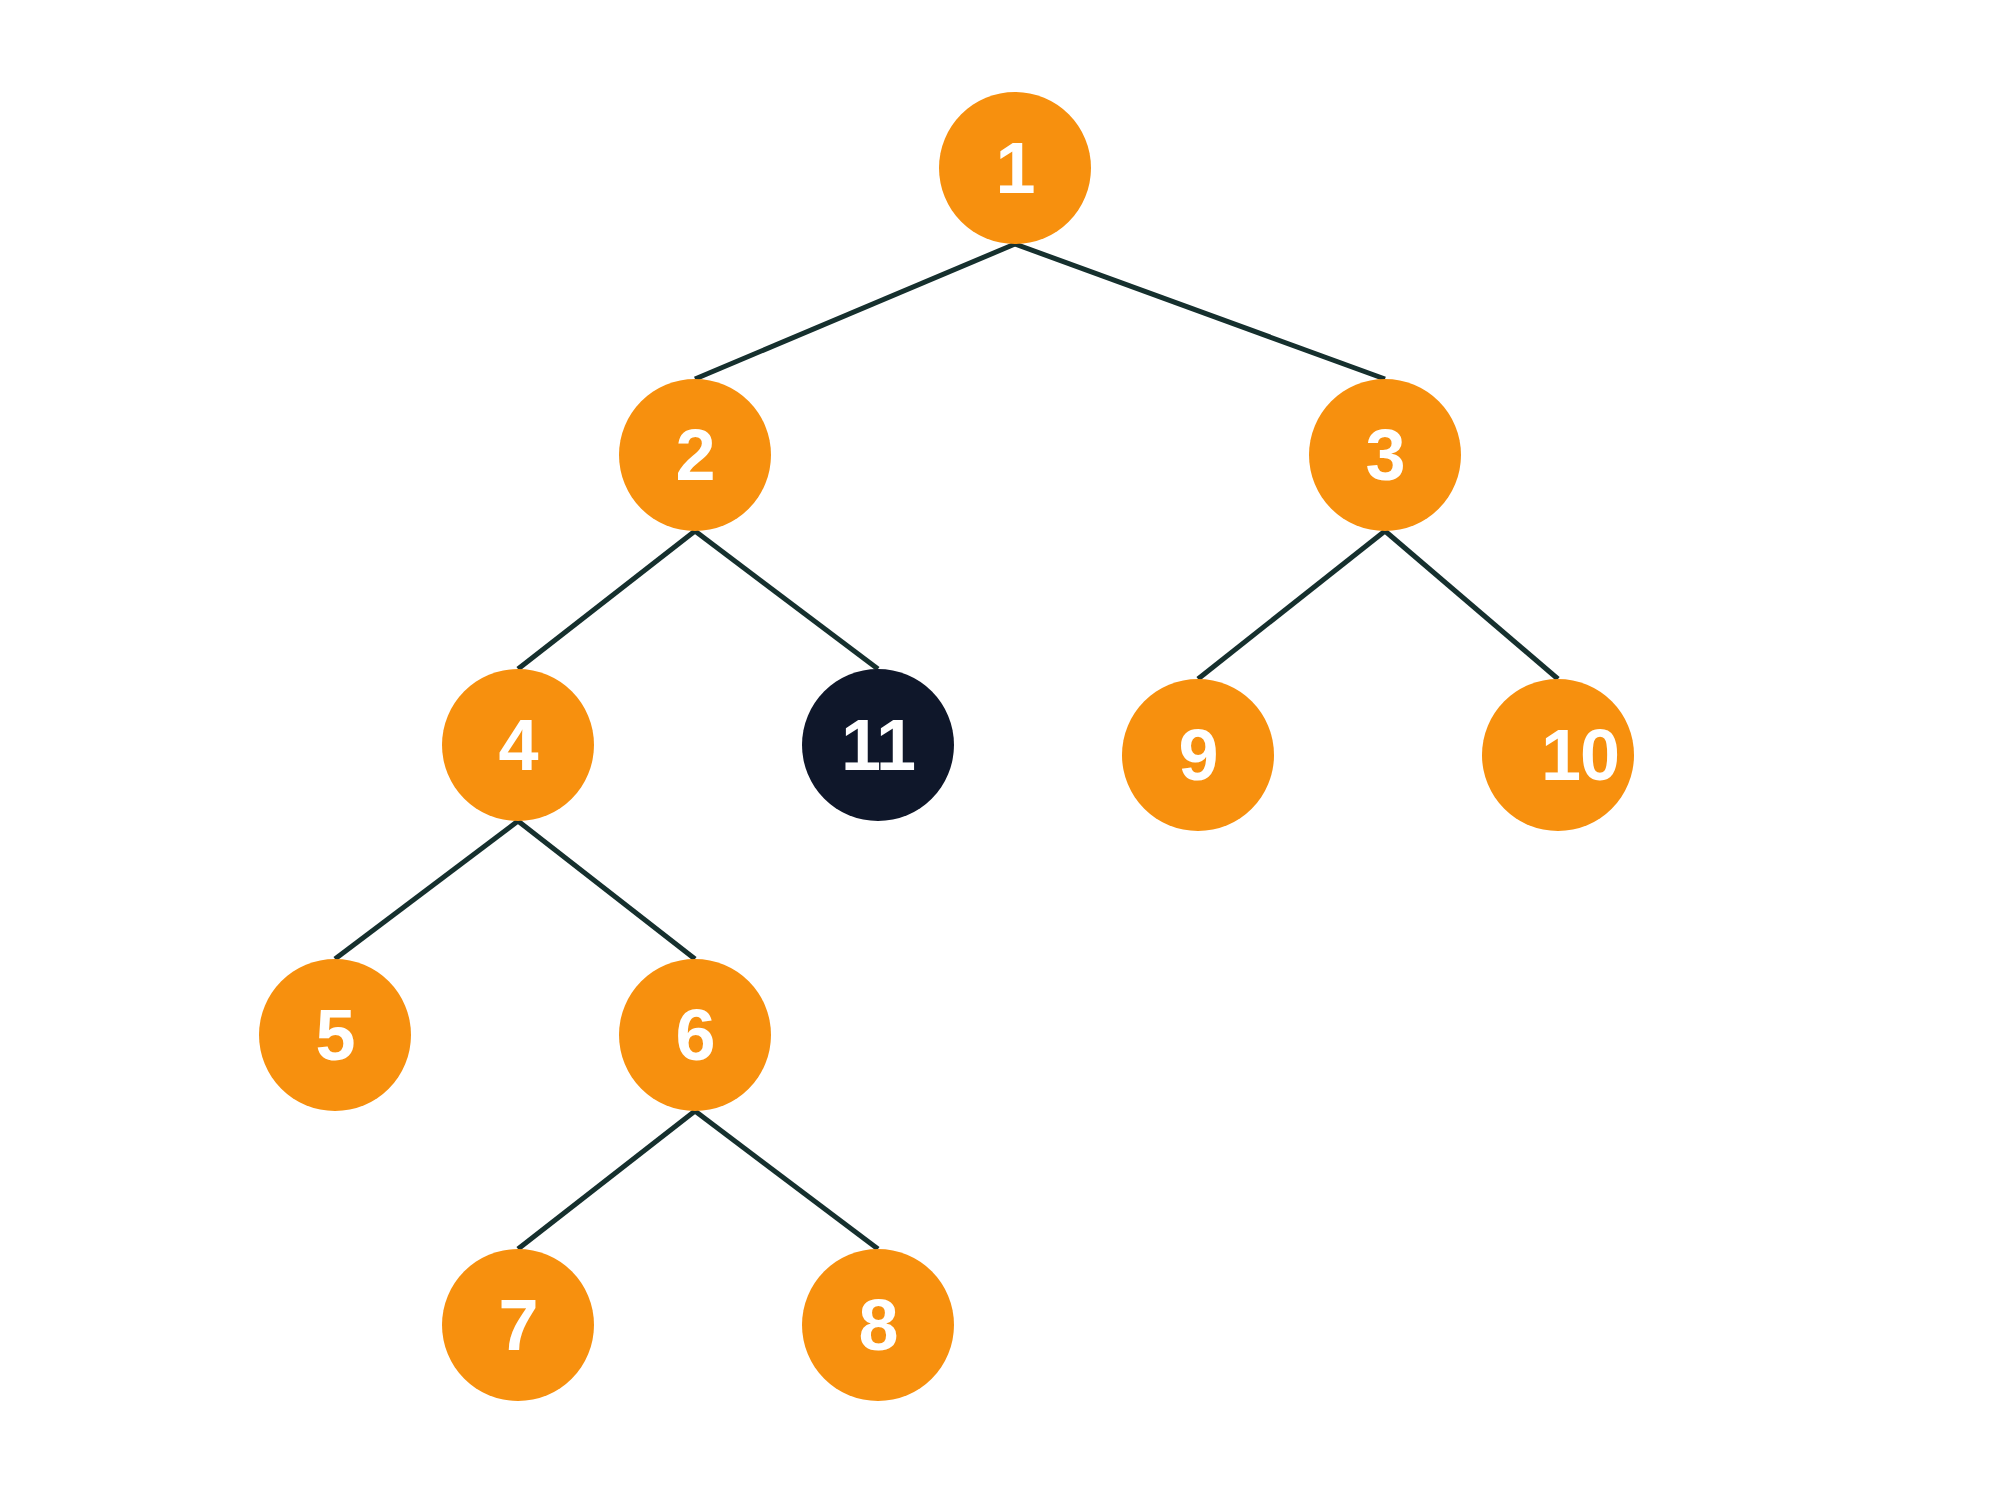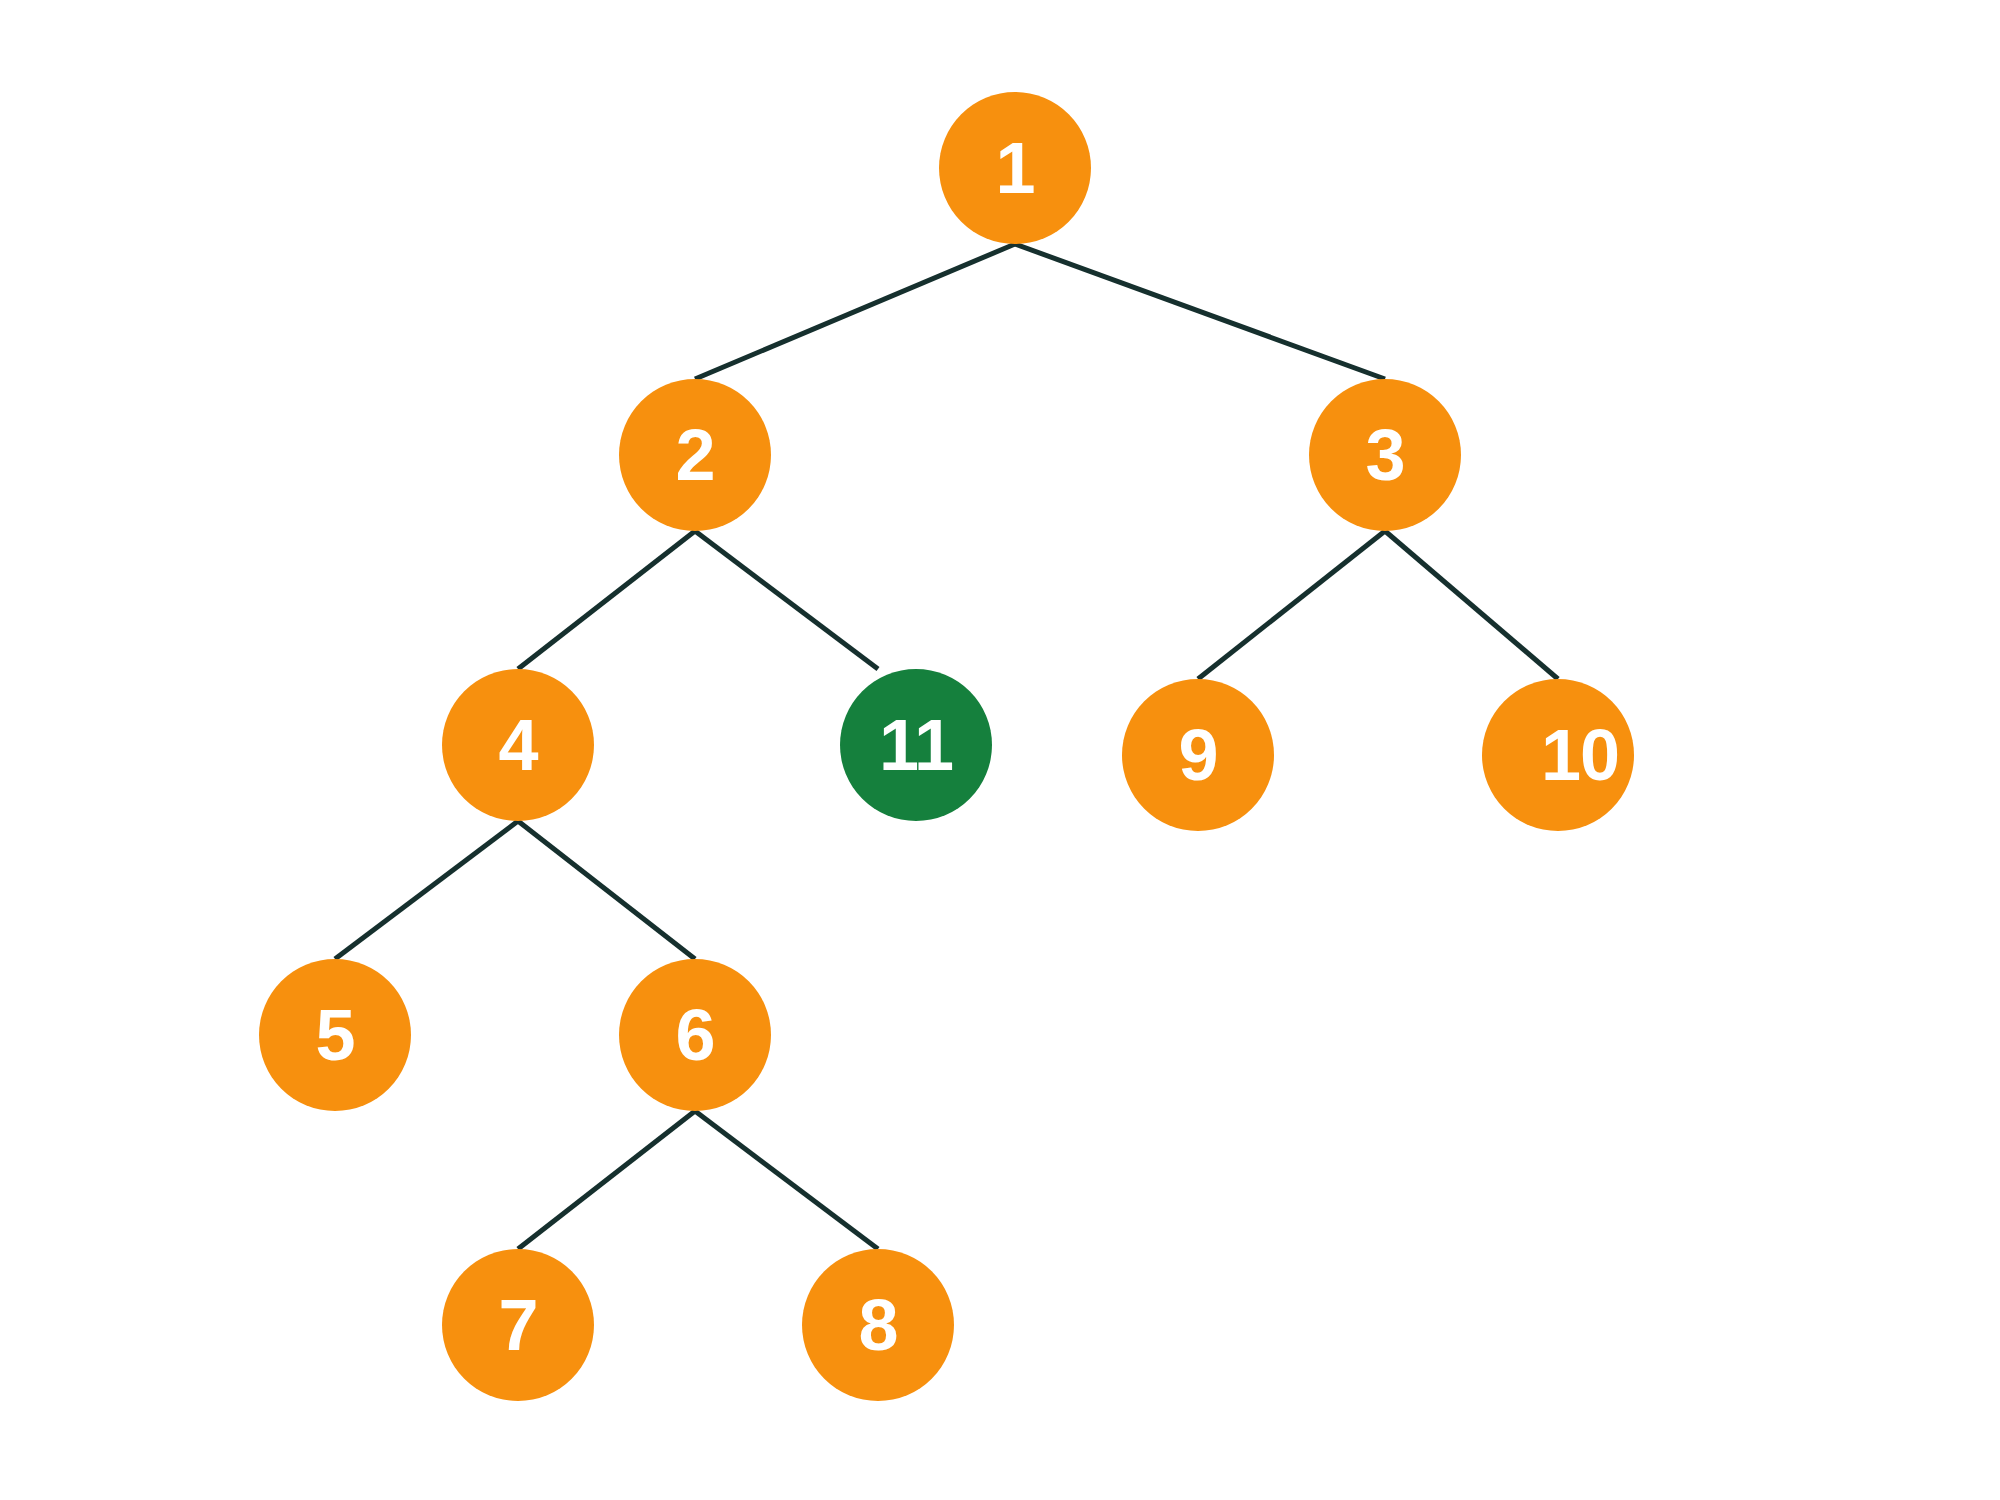--- a/index.html
+++ b/index.html
@@ -67,21 +67,21 @@
       </div>
       <div class="tree-node" style="left: 619px; top: 379px; width: 152px; height: 152px; background: rgb(247, 144, 14);">
         <span class="node-label" style="color: rgb(255, 255, 255);">2</span>
       </div>
       <div class="tree-node" style="left: 1309px; top: 379px; width: 152px; height: 152px; background: rgb(247, 144, 14);">
         <span class="node-label" style="color: rgb(255, 255, 255);">3</span>
       </div>
       <div class="tree-node" style="left: 442px; top: 669px; width: 152px; height: 152px; background: rgb(247, 144, 14);">
         <span class="node-label" style="color: rgb(255, 255, 255);">4</span>
       </div>
-      <div class="tree-node" style="left: 840px; top: 669px; width: 152px; height: 152px; background: #15803d;">
+      <div class="tree-node" style="left: 802px; top: 669px; width: 152px; height: 152px; background: #0f172a;">
         <span class="node-label" style="color: rgb(255, 255, 255);">11</span>
       </div>
       <div class="tree-node" style="left: 1122px; top: 679px; width: 152px; height: 152px; background: rgb(247, 144, 14);">
         <span class="node-label" style="color: rgb(255, 255, 255);">9</span>
       </div>
       <div class="tree-node" style="left: 1482px; top: 679px; width: 152px; height: 152px; background: rgb(247, 144, 14);">
         <span class="node-label" style="color: rgb(255, 255, 255); margin-left: 44px;">10</span>
       </div>
       <div class="tree-node" style="left: 259px; top: 959px; width: 152px; height: 152px; background: rgb(247, 144, 14);">
         <span class="node-label" style="color: rgb(255, 255, 255);">5</span>

